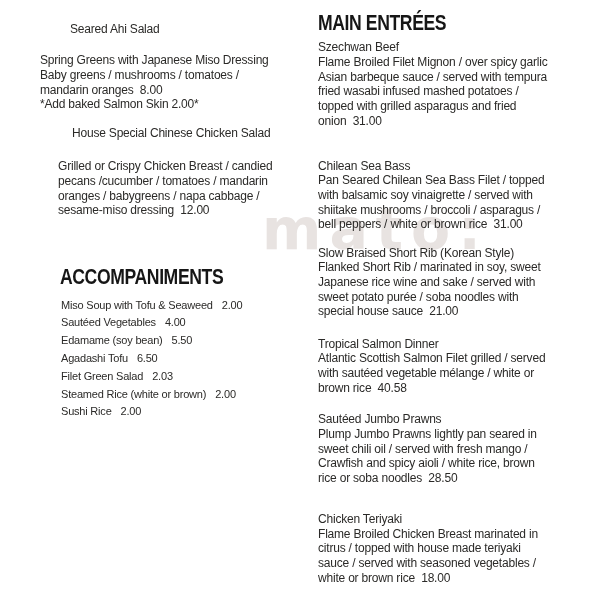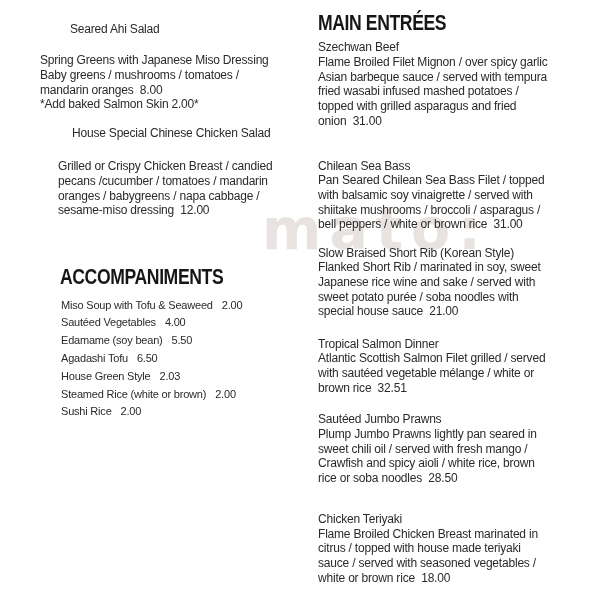--- a/index.html
+++ b/index.html
@@ -77,21 +77,21 @@
 sesame-miso dressing  12.00</div>
     </div>
 
     <div class="section-heading" style="margin-left:20px;margin-top:46px;">ACCOMPANIMENTS</div>
 
     <div class="acc-list" style="margin-left:21px;margin-top:6.5px;">
       <div class="acc-row"><span>Miso Soup with Tofu &amp; Seaweed</span><span class="acc-price">2.00</span></div>
       <div class="acc-row"><span>Sautéed Vegetables</span><span class="acc-price">4.00</span></div>
       <div class="acc-row"><span>Edamame (soy bean)</span><span class="acc-price">5.50</span></div>
       <div class="acc-row"><span>Agadashi Tofu</span><span class="acc-price">6.50</span></div>
-      <div class="acc-row"><span>House Green Style</span><span class="acc-price">2.03</span></div>
+      <div class="acc-row"><span>Filet Green Salad</span><span class="acc-price">2.03</span></div>
       <div class="acc-row"><span>Steamed Rice (white or brown)</span><span class="acc-price">2.00</span></div>
       <div class="acc-row"><span>Sushi Rice</span><span class="acc-price">2.00</span></div>
     </div>
 
   </div>
 
   <div class="col col-right">
 
     <div class="section-heading" style="margin-top:10px;">MAIN ENTRÉES</div>
 
@@ -117,21 +117,21 @@
       <div class="item-desc">Flanked Short Rib / marinated in soy, sweet
 Japanese rice wine and sake / served with
 sweet potato purée / soba noodles with
 special house sauce  21.00</div>
     </div>
 
     <div class="menu-item" style="margin-top:17.5px;">
       <div class="item-name">Tropical Salmon Dinner</div>
       <div class="item-desc">Atlantic Scottish Salmon Filet grilled / served
 with sautéed vegetable mélange / white or
-brown rice  32.51</div>
+brown rice  40.58</div>
     </div>
 
     <div class="menu-item" style="margin-top:17px;">
       <div class="item-name">Sautéed Jumbo Prawns</div>
       <div class="item-desc">Plump Jumbo Prawns lightly pan seared in
 sweet chili oil / served with fresh mango /
 Crawfish and spicy aioli / white rice, brown
 rice or soba noodles  28.50</div>
     </div>
 

